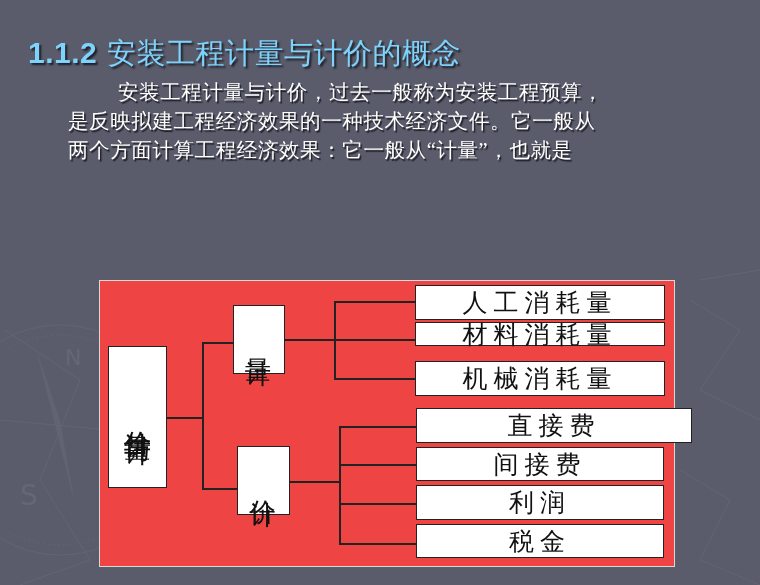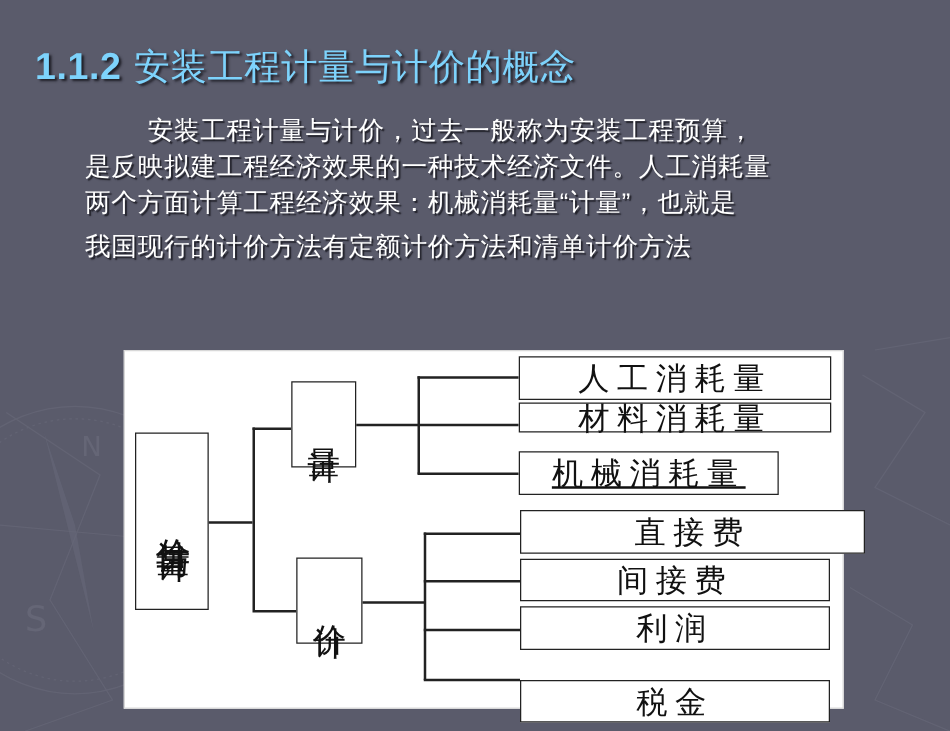--- a/index.html
+++ b/index.html
@@ -10,31 +10,31 @@
   }
   .bg-deco { position:absolute; inset:0; pointer-events:none; }
   .title {
     position:absolute; left:28px; top:34px;
     color:#7dd3fc; font-size:29px; letter-spacing:0.5px;
     text-shadow:2px 2px 2px #1e1e26;
     white-space:nowrap;
   }
   .title .num { font-family:"Liberation Sans", sans-serif; font-weight:bold; font-size:30px; }
   .para {
-    position:absolute; left:68px; top:90px; width:670px;
-    color:#ffffff; font-family:Liberation Sans, sans-serif; font-size:20.5px;
+    position:absolute; left:68px; top:78px; width:670px;
+    color:#ffffff; font-family:Liberation Serif, serif; font-size:20.5px;
     line-height:29px; text-shadow:1.5px 1.5px 1px #1e1e26;
     letter-spacing:0.6px;
   }
   .para .line { display:block; white-space:nowrap; }
   .para .indent { padding-left:50px; }
   .para .last { margin-top:6px; }
   .panel {
     position:absolute; left:99px; top:280px; width:574px; height:285px;
-    background:#ffffff; border:1px solid #d8d8d8;
+    background:#ef4444; border:1px solid #d8d8d8;
   }
   .node {
     position:absolute; border:1.5px solid #222; background:#fff;
     font-family:"DejaVu Serif", serif; color:#111;
     display:flex; align-items:center; justify-content:center;
     box-sizing:border-box; text-align:center;
   }
   .node.vert { writing-mode:vertical-rl; text-orientation:upright; letter-spacing:-2px; }
   .leaf { font-size:25px; letter-spacing:6px; }
   .ln { position:absolute; background:#222; }
@@ -57,49 +57,48 @@
   <text x="65" y="365" fill="#6a6b7b" font-size="22" font-family="DejaVu Sans, sans-serif" opacity="0.7">N</text>
 </svg>
 
 <div class="title">
   <span class="num">1.1.2</span>
   <span>安装工程计量与计价的概念</span>
 </div>
 
 <div class="para">
   <span class="line indent">安装工程计量与计价，过去一般称为安装工程预算，</span>
-  <span class="line">是反映拟建工程经济效果的一种技术经济文件。人工消耗量</span>
-  <span class="line">两个方面计算工程经济效果：机械消耗量“计量”，也就是</span>
-  <span class="line last">我国现行的计价方法有定额计价方法和清单计价方法</span>
+  <span class="line">是反映拟建工程经济效果的一种技术经济文件。它一般从</span>
+  <span class="line">两个方面计算工程经济效果：它一般从“计量”，也就是</span>
 </div>
 
 <div class="panel">
 
   <div class="node vert" style="left:8px; top:65px; width:59px; height:142px; font-size:27px;">计量与计价</div>
 
   <div class="ln" style="left:67px; top:136px; width:35px; height:1.5px;"></div>
   <div class="ln" style="left:102px; top:61px; width:1.5px; height:146px;"></div>
   <div class="ln" style="left:102px; top:61px; width:31px; height:1.5px;"></div>
   <div class="ln" style="left:102px; top:207px; width:35px; height:1.5px;"></div>
 
   <div class="node vert" style="left:133px; top:24px; width:52px; height:69px; font-size:26px;">计量</div>
   <div class="ln" style="left:185px; top:58px; width:130px; height:1.5px;"></div>
   <div class="ln" style="left:234px; top:20px; width:1.5px; height:78px;"></div>
   <div class="ln" style="left:234px; top:20px; width:81px; height:1.5px;"></div>
   <div class="ln" style="left:234px; top:97px; width:81px; height:1.5px;"></div>
 
   <div class="node leaf" style="left:315px; top:4px; width:250px; height:35px;">人工消耗量</div>
   <div class="node leaf" style="left:315px; top:41px; width:250px; height:24px;">材料消耗量</div>
-  <div class="node leaf" style="left:315px; top:80px; width:208px; height:35px;text-decoration:underline;">机械消耗量</div>
+  <div class="node leaf" style="left:315px; top:80px; width:250px; height:35px;">机械消耗量</div>
 
   <div class="node vert" style="left:137px; top:165px; width:53px; height:69px; font-size:26px;">计价</div>
   <div class="ln" style="left:190px; top:200px; width:50px; height:1.5px;"></div>
   <div class="ln" style="left:239px; top:145px; width:1.5px; height:118px;"></div>
   <div class="ln" style="left:239px; top:145px; width:77px; height:1.5px;"></div>
   <div class="ln" style="left:239px; top:183px; width:77px; height:1.5px;"></div>
   <div class="ln" style="left:239px; top:222px; width:77px; height:1.5px;"></div>
   <div class="ln" style="left:239px; top:262px; width:77px; height:1.5px;"></div>
 
   <div class="node leaf" style="left:316px; top:127px; width:276px; height:35px;">直接费</div>
   <div class="node leaf" style="left:316px; top:166px; width:248px; height:34px;">间接费</div>
   <div class="node leaf" style="left:316px; top:204px; width:248px; height:35px;">利润</div>
-  <div class="node leaf" style="left:316px; top:243px; width:248px; height:34px;margin-top:20px;">税金</div>
+  <div class="node leaf" style="left:316px; top:243px; width:248px; height:34px;">税金</div>
 </div>
 
 </body></html>

